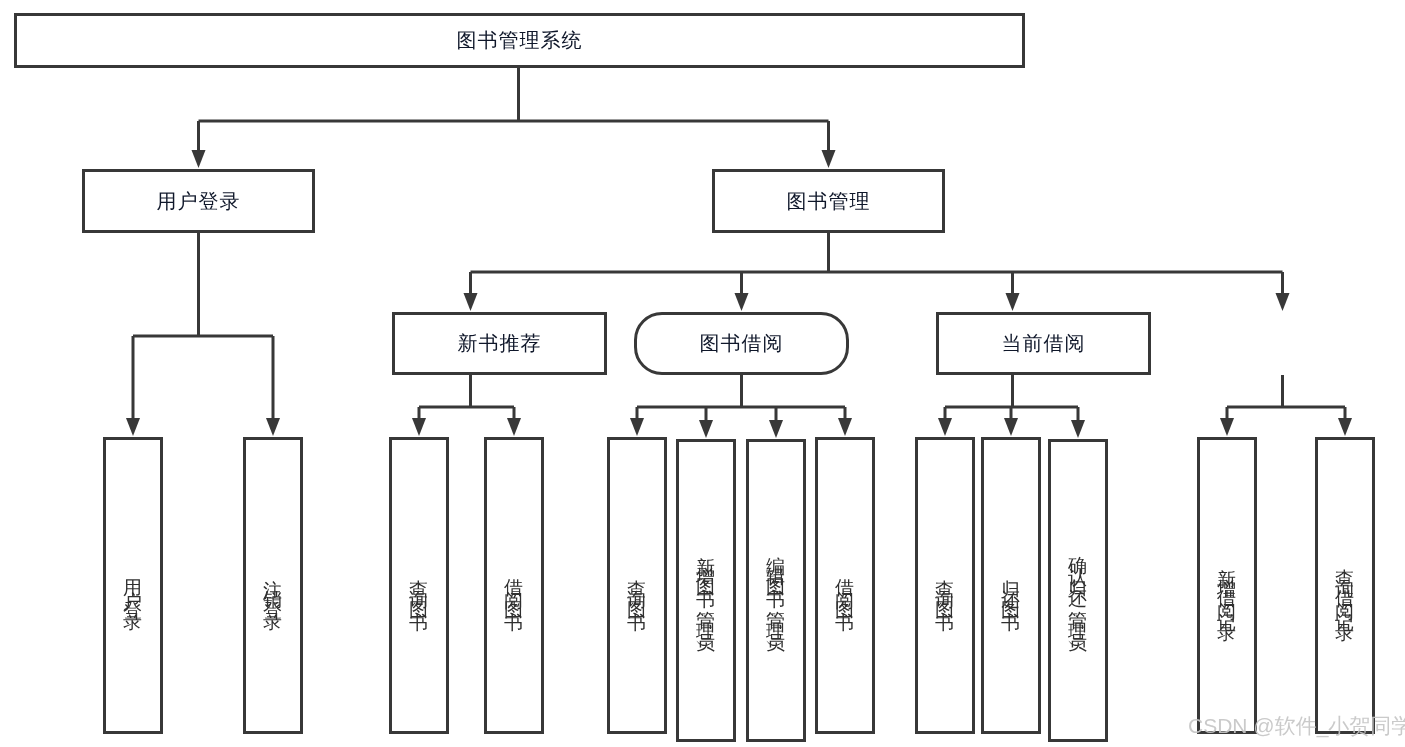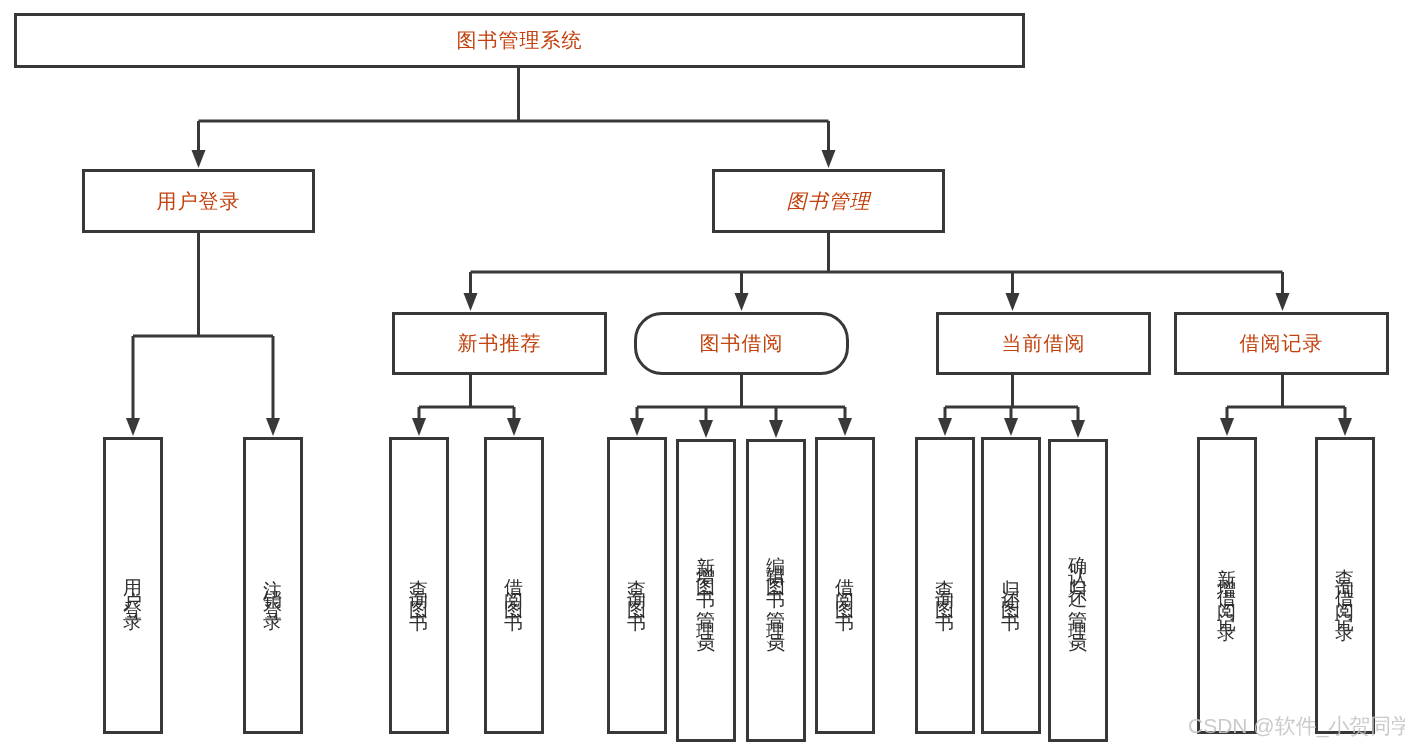--- a/index.html
+++ b/index.html
@@ -16,36 +16,36 @@
     box-sizing:border-box;
     border:3px solid #383838;
     background:#ffffff;
     display:flex;
     align-items:center;
     justify-content:center;
     z-index:2;
   }
   .hlabel{
     font-size:20px;
-    color:#c2410c;
+    color:#0f172a;
     letter-spacing:1px;
     white-space:nowrap;
   }
   .vtext{
     writing-mode:vertical-lr;
     text-orientation:mixed;
     font-size:19px;
     letter-spacing:11px;
     color:#2f2f2f;
     line-height:1;
   }
   
   .n-root{left:14px;top:13px;width:1011px;height:55px;}
   .n-login{left:82px;top:169px;width:233px;height:64px;}
-  .n-mgmt{left:712px;top:169px;width:233px;height:64px;font-style:italic;}
+  .n-mgmt{left:712px;top:169px;width:233px;height:64px;}
   .n-s0{left:363px;top:312px;width:215px;height:63px;margin-left:29px;}
   .n-s1{left:634px;top:312px;width:215px;height:63px;border-radius:28px;}
   .n-s2{left:936px;top:312px;width:215px;height:63px;}
   .n-s3{left:1174px;top:312px;width:215px;height:63px;}
   .leaf{top:437px;width:60px;height:297px;}
   .leaf.tall{top:439px;height:303px;}
   .l-login1{left:103px;}
   .l-login2{left:243px;}
   .l-s0a{left:389px;}
   .l-s0b{left:484px;}
@@ -126,23 +126,20 @@
 
   <div class="box n-s0">
     <span class="hlabel">新书推荐</span>
   </div>
   <div class="box n-s1">
     <span class="hlabel">图书借阅</span>
   </div>
   <div class="box n-s2">
     <span class="hlabel">当前借阅</span>
   </div>
-  <div class="box n-s3">
-    <span class="hlabel">借阅记录</span>
-  </div>
 
   <div class="box leaf l-login1">
     <span class="vtext">用户登录</span>
   </div>
   <div class="box leaf l-login2">
     <span class="vtext">注销登录</span>
   </div>
 
   <div class="box leaf l-s0a">
     <span class="vtext">查询图书</span>

